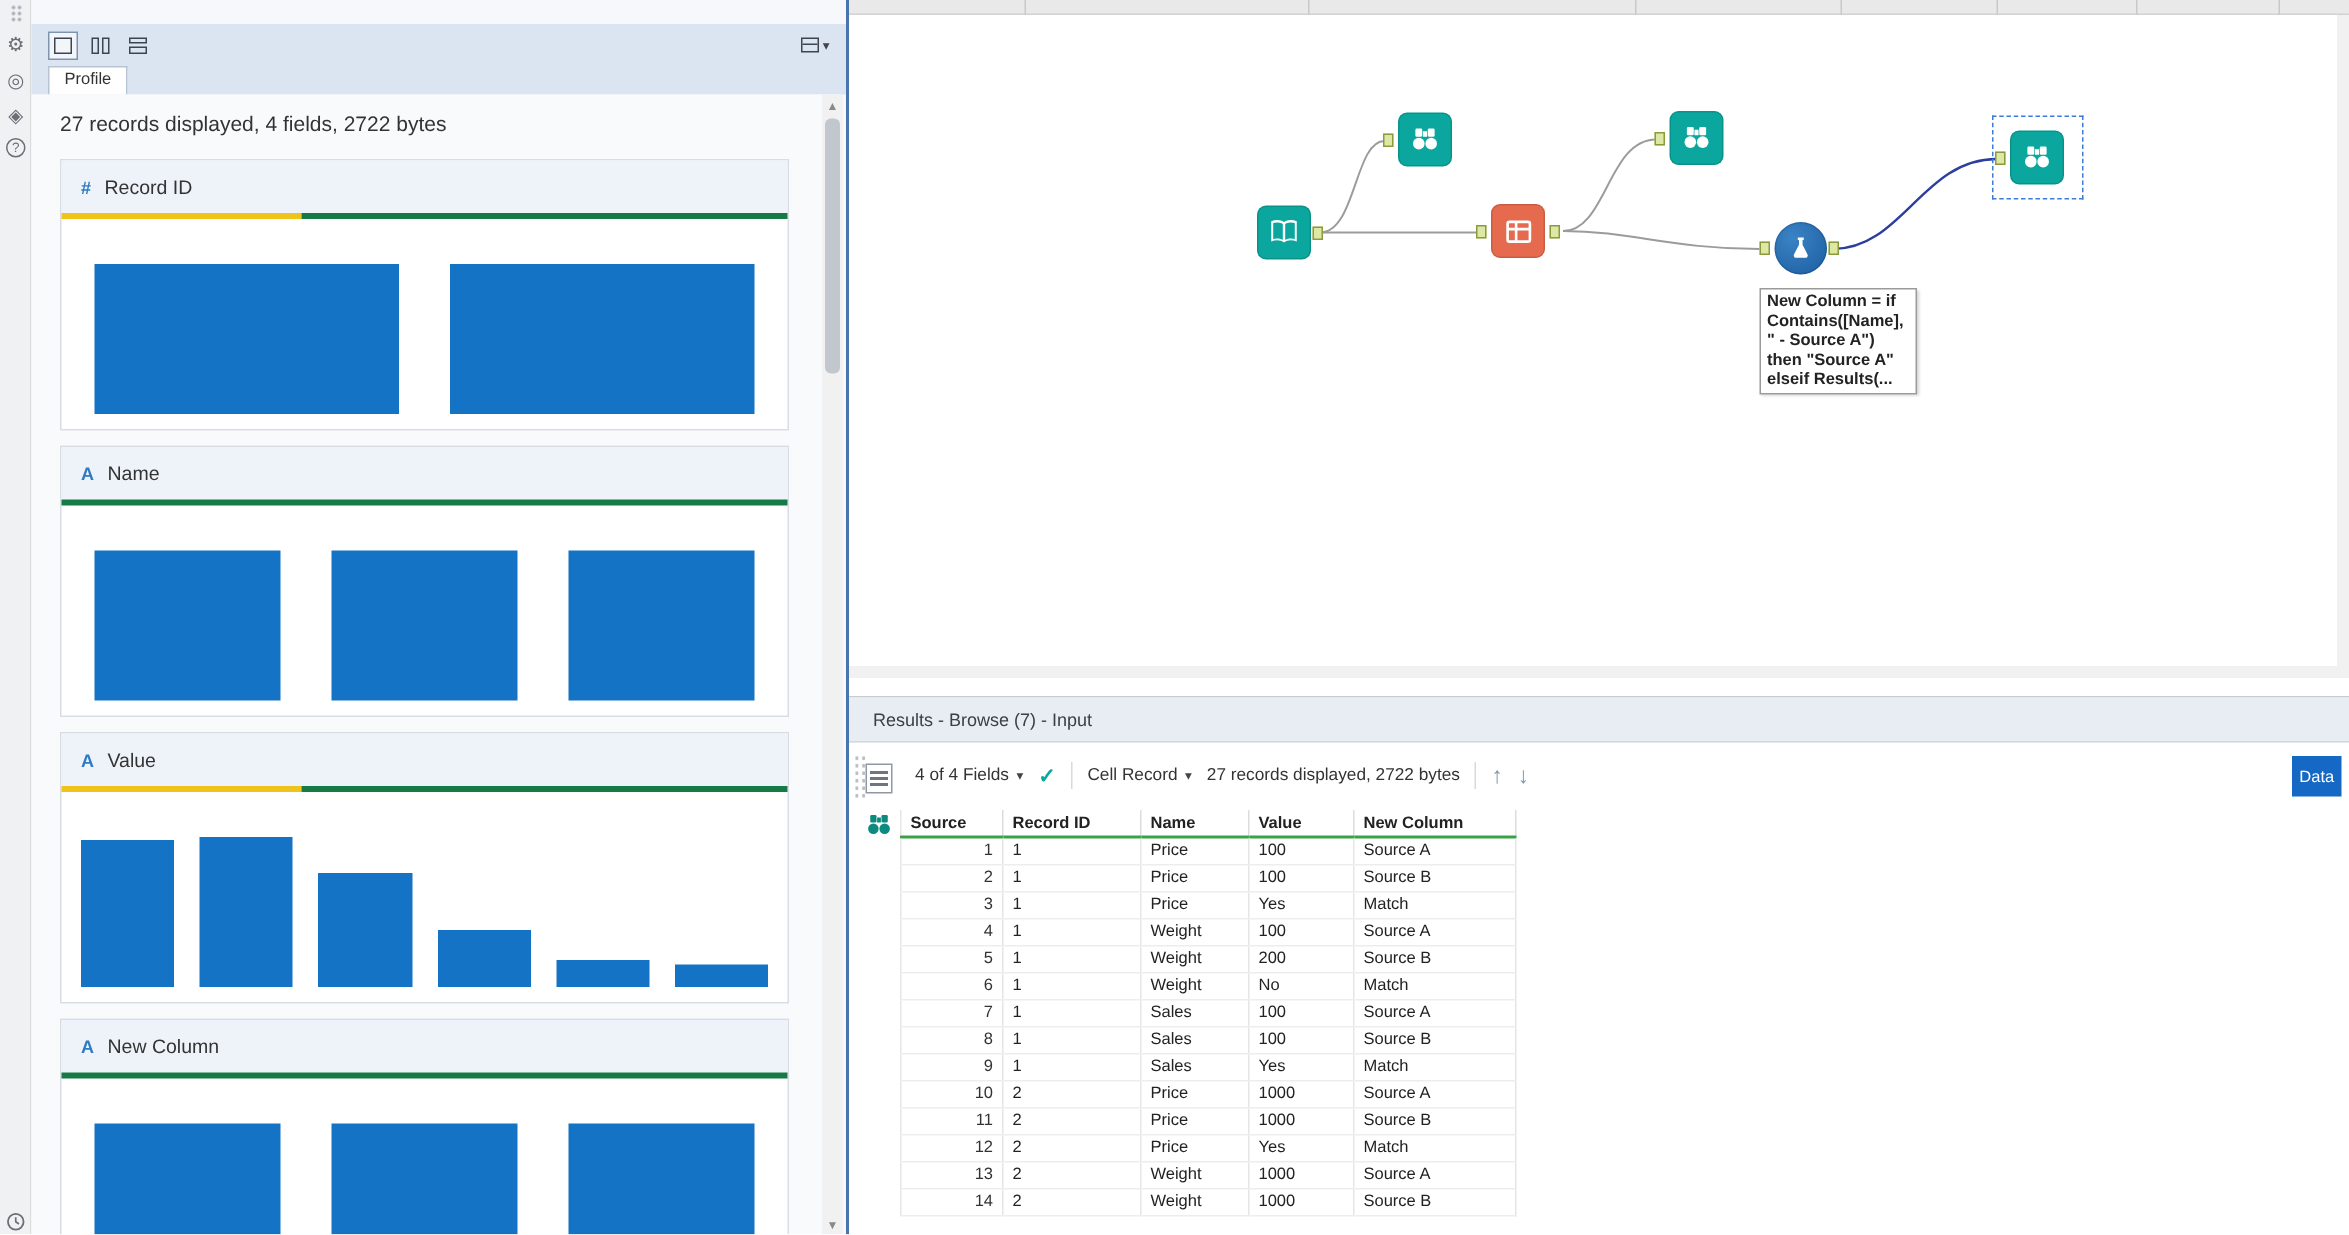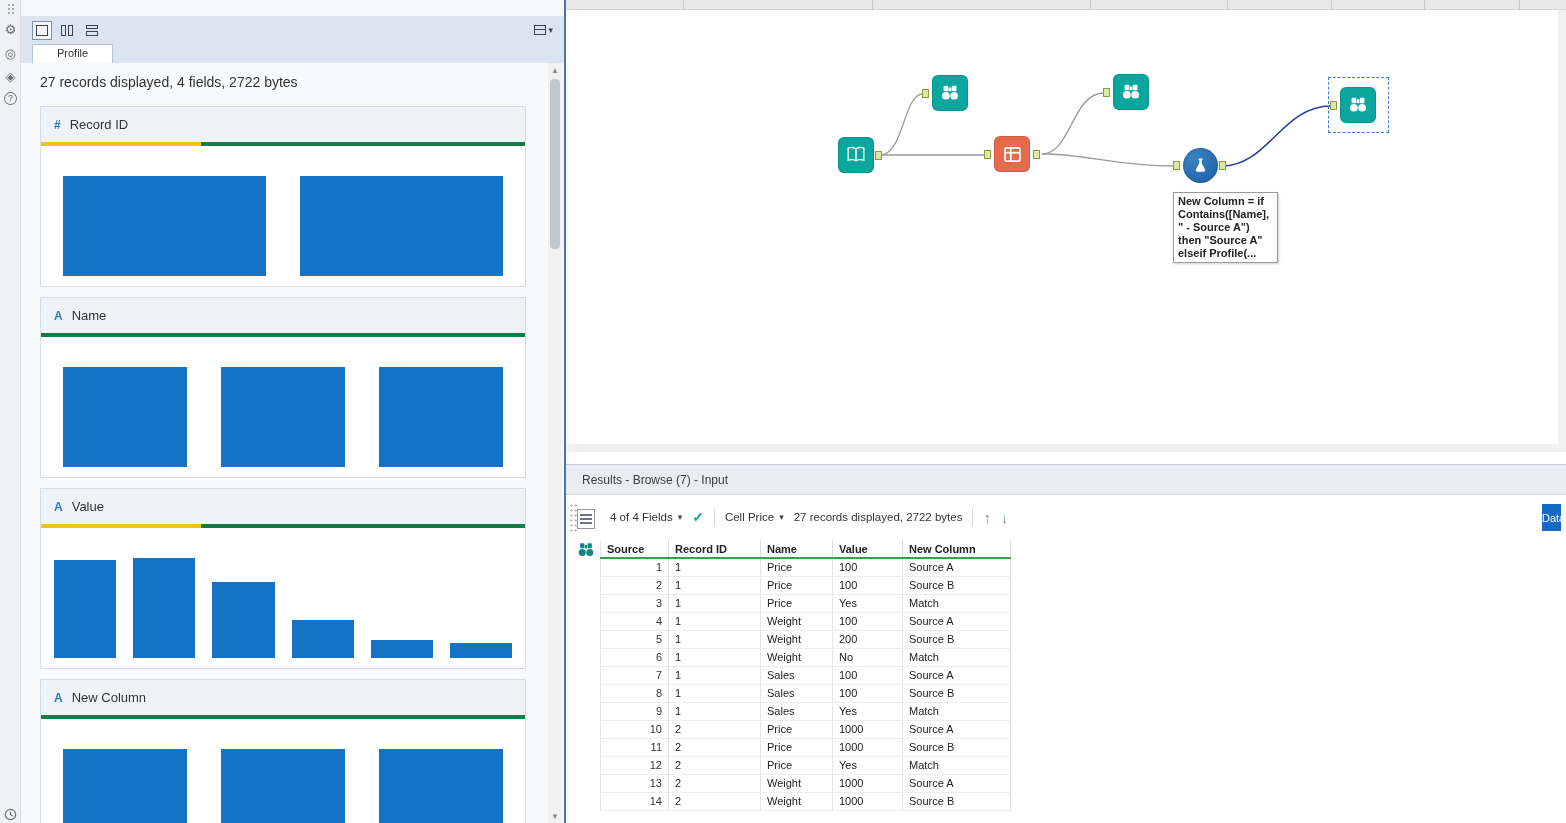--- a/index.html
+++ b/index.html
@@ -24,21 +24,21 @@
   .lb.cols i { width:5px; height:11px; border:1.4px solid #3c4450; }
   .lb.rows { border:none; display:flex; flex-direction:column; gap:2px; }
   .lb.rows i { width:12px; height:4.5px; border:1.3px solid #3c4450; }
   .pp-toolbar .spacer { flex:1; }
   .win-icon { display:flex; align-items:center; gap:2px; color:#3c4450; }
   .win-icon .box { width:12px; height:10px; border:1.4px solid #3c4450; position:relative; }
   .win-icon .box::before { content:""; position:absolute; left:0; top:2.5px; width:100%; height:1.3px; background:#3c4450; }
   .caret { font-size:9px; color:#444; }
 
   .pp-tabrow { position:absolute; left:0; top:44px; width:100%; height:19px; background:#dbe5f1; }
-  .pp-tab { position:absolute; left:11px; top:0; height:19px; padding:2px 24px 0; background:#fff; border:1px solid #b7c4d4; border-bottom:none; font-size:11px; color:#333; }
+  .pp-tab { position:absolute; left:11px; top:0; height:19px; padding:2px 10px 0; background:#fff; border:1px solid #b7c4d4; border-bottom:none; font-size:11px; color:#333; }
 
   .pp-content { position:absolute; left:0; top:63px; width:531px; height:760px; background:#f8fafc; overflow:hidden; }
   .pp-summary { margin:11px 0 16px 19px; font-size:14px; color:#333; }
 
   .field-card { width:486px; margin:0 0 10px 19px; background:#fff; border:1px solid #d8dde4; }
   .field-header { height:35px; display:flex; align-items:center; gap:9px; padding:0 13px; background:#eef3fa; }
   .ficon { color:#2e7bc4; font-size:12px; font-weight:bold; }
   .fname { font-size:13px; color:#333; }
   .underline { height:4px; display:flex; }
   .u-yellow { background:#efc319; height:100%; }
@@ -76,21 +76,21 @@
   .res-config i { height:2px; background:#6e7781; }
   .res-binoc { position:absolute; left:10px; top:75px; }
   .res-toolbar { position:absolute; left:44px; top:30px; height:44px; display:flex; align-items:center; gap:10px; font-size:11.5px; color:#333; }
   .dd { display:flex; align-items:center; gap:5px; cursor:pointer; }
   .sep { width:1px; height:18px; background:#d9d9d9; }
   .check { color:#0aa79d; font-size:14px; font-weight:bold; }
   .nav-arrow { font-size:15px; color:#7b96ad; cursor:pointer; }
   .search-box { position:absolute; right:48px; top:41px; width:226px; height:23px; border:1px solid #ababab; border-radius:3px; background:#fff; display:flex; align-items:center; padding:0 7px; gap:6px; }
   .search-box input { border:none; outline:none; font-size:12px; color:#555; width:100%; background:transparent; }
   .search-box input::placeholder { color:#9a9a9a; }
-  .data-btn { position:absolute; right:5px; top:39px; width:19px; height:27px; background:#1568c4; color:#fff; border:none; font-size:11px; font-family:"Liberation Sans",sans-serif; cursor:pointer; }
+  .data-btn { position:absolute; right:5px; top:39px; width:33px; height:27px; background:#1568c4; color:#fff; border:none; font-size:11px; font-family:"Liberation Sans",sans-serif; cursor:pointer; }
 
   .res-table { position:absolute; left:34px; top:75px; }
   table { border-collapse:collapse; font-size:11px; table-layout:fixed; }
   th { font-weight:bold; text-align:left; padding:3px 6px 2px; border-bottom:2px solid #3aa245; border-right:1px solid #dcdcdc; color:#222; white-space:nowrap; overflow:hidden; }
   td { padding:2px 6px; border-bottom:1px solid #ededed; border-right:1px solid #e5e5e5; color:#222; white-space:nowrap; overflow:hidden; height:18px; }
   td.num { text-align:right; color:#333; }
   .res-table table { border-left:1px solid #e5e5e5; }
 </style>
 </head>
 <body>
@@ -295,21 +295,21 @@
           <circle cx="16.5" cy="15" r="4.2"></circle>
       </svg>
     </div>
     <div class="anchor" style="left:764px; top:91px;"></div>
 
     <div class="annotation" style="left:607px; top:182px;">
         <div>New Column = if</div>
         <div>Contains([Name],</div>
         <div>" - Source A")</div>
         <div>then "Source A"</div>
-        <div>elseif Profile(...</div>
+        <div>elseif Results(...</div>
       </div>
   </div>
 
   <div class="canvas-vscroll"></div>
   <div class="canvas-hscroll"></div>
 
   <div class="results">
     <div class="res-header">Results - Browse (7) - Input</div>
     <div class="res-drag"></div>
     <div class="res-config">
@@ -328,21 +328,21 @@
     </div>
 
     <div class="res-toolbar">
       <span class="dd">
         <span>4 of 4 Fields</span>
         <span class="caret">▾</span>
       </span>
       <span class="check">✓</span>
       <span class="sep"></span>
       <span class="dd">
-        <span>Cell Price</span>
+        <span>Cell Record</span>
         <span class="caret">▾</span>
       </span>
       <span>27 records displayed, 2722 bytes</span>
       <span class="sep"></span>
       <span class="nav-arrow">↑</span>
       <span class="nav-arrow">↓</span>
     </div>
 
     <button class="data-btn">Data</button>
 

